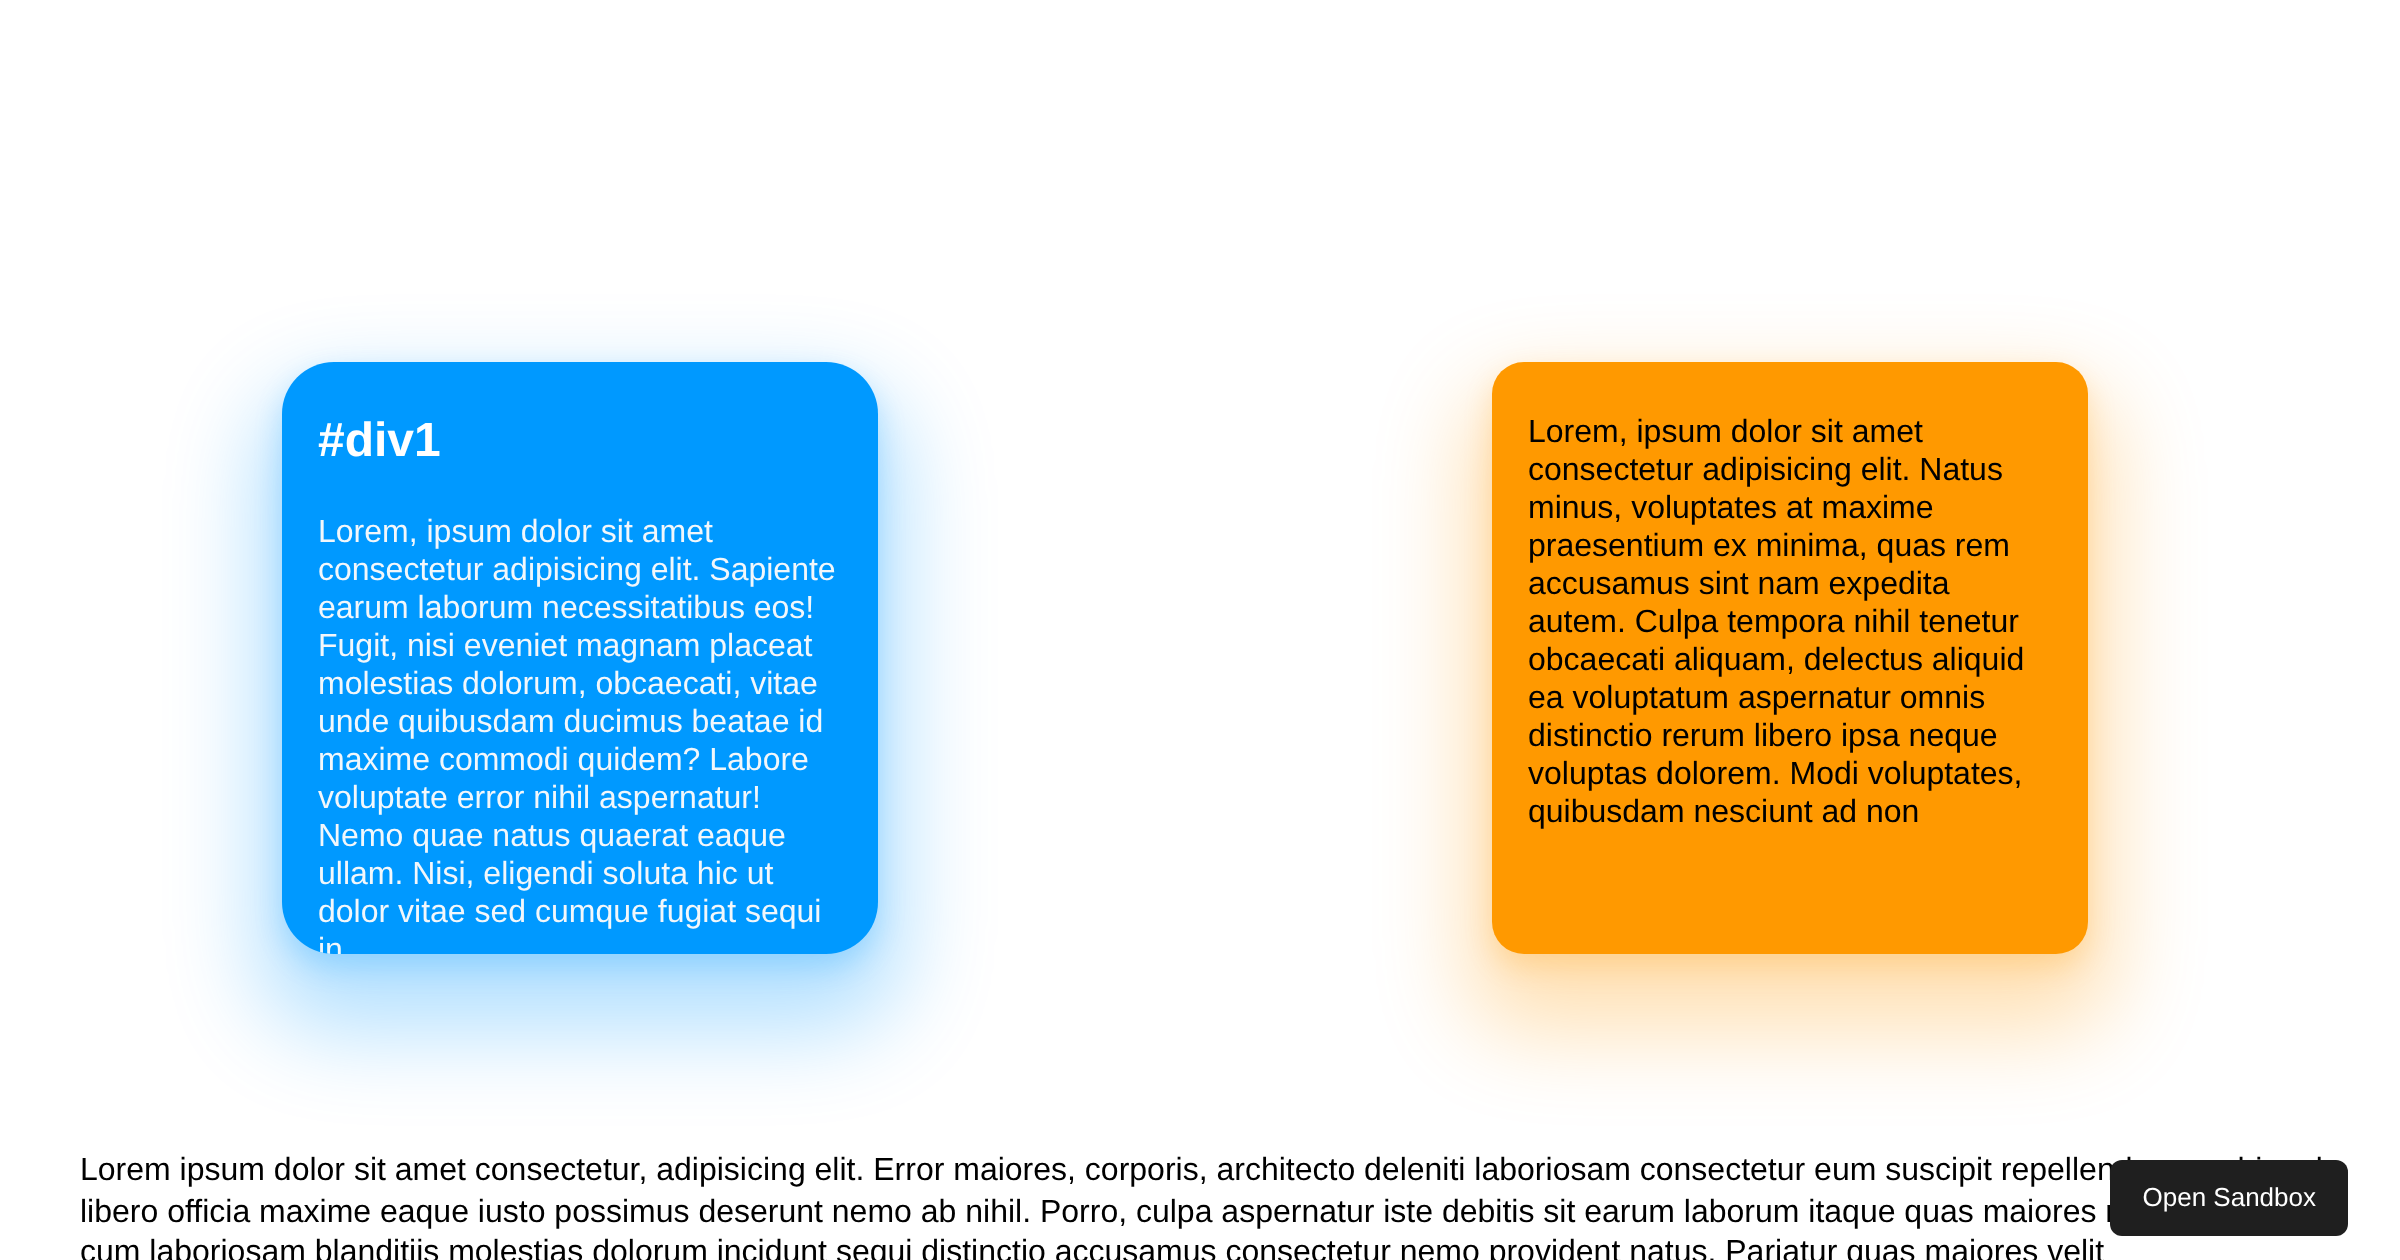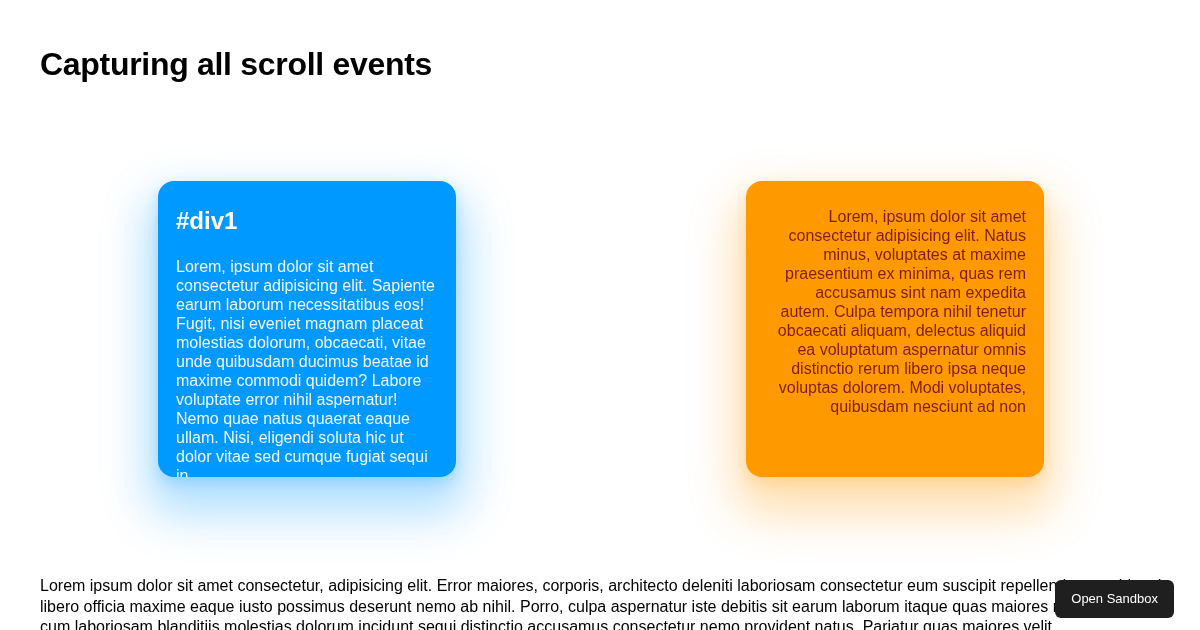--- a/index.html
+++ b/index.html
@@ -58,24 +58,25 @@
     overflow: hidden;
   }
 
   .scroll-box .box-inner {
     width: 100%;
     height: 100%;
     overflow: hidden;
   }
 
   .box-blue {
-    left: 158px;
+    left: 141px;
     background: #0099ff;
     box-shadow: 0 26px 46px 12px rgba(0, 153, 255, 0.30),
                 0 6px 14px 0 rgba(0, 153, 255, 0.22);
+    border-radius: 26px;
   }
 
   .box-orange {
     left: 746px;
     background: #ff9900;
     box-shadow: 0 26px 46px 12px rgba(255, 153, 0, 0.30),
                 0 6px 14px 0 rgba(255, 153, 0, 0.22);
   }
 
   .box-heading {
@@ -87,21 +88,21 @@
   }
 
   .box-text {
     margin: 0;
     font-size: 16px;
     line-height: 19px;
     color: #f2f7fb;
     word-wrap: break-word;
   }
 
-  .box-orange .box-text { color: #7f1d1d; text-align: right; }
+  .box-orange .box-text { color: #000000; }
 
   
   .bottom-text {
     position: absolute;
     left: 40px;
     top: 576px;
     width: 1134px;
     margin: 0;
     font-size: 16px;
     line-height: 20.5px;
@@ -125,21 +126,20 @@
     cursor: pointer;
     white-space: nowrap;
     z-index: 50;
   }
 </style>
 </head>
 <body>
 
 <div class="page">
 
-  <h1 class="page-title">Capturing all scroll events</h1>
 
   <div class="boxes">
 
     <div class="scroll-box box-blue">
       <div class="box-inner">
         <h2 class="box-heading">#div1</h2>
         <p class="box-text">Lorem, ipsum dolor sit amet consectetur adipisicing elit. Sapiente earum laborum necessitatibus eos! Fugit, nisi eveniet magnam placeat molestias dolorum, obcaecati, vitae unde quibusdam ducimus beatae id maxime commodi quidem? Labore voluptate error nihil aspernatur! Nemo quae natus quaerat eaque ullam. Nisi, eligendi soluta hic ut dolor vitae sed cumque fugiat sequi in</p>
       </div>
     </div>
 

